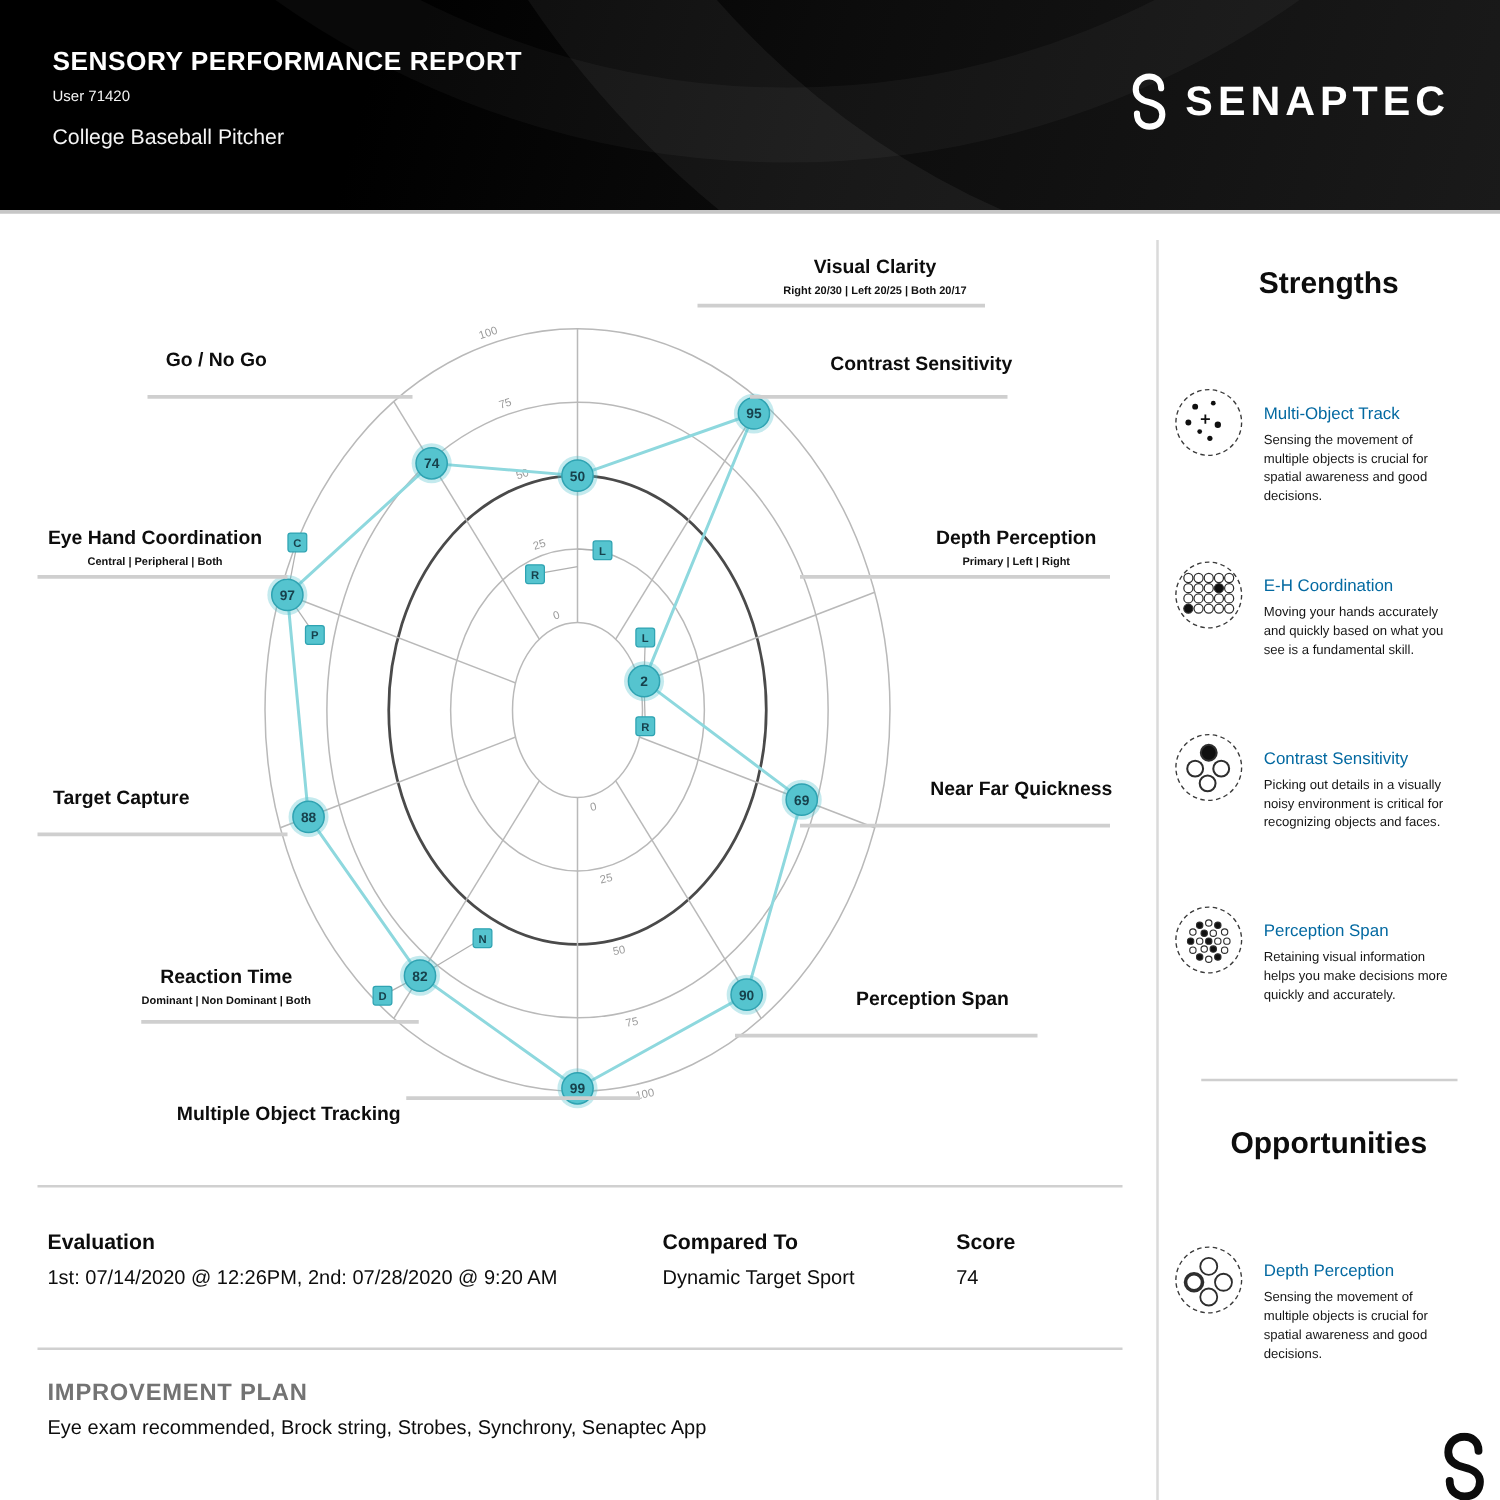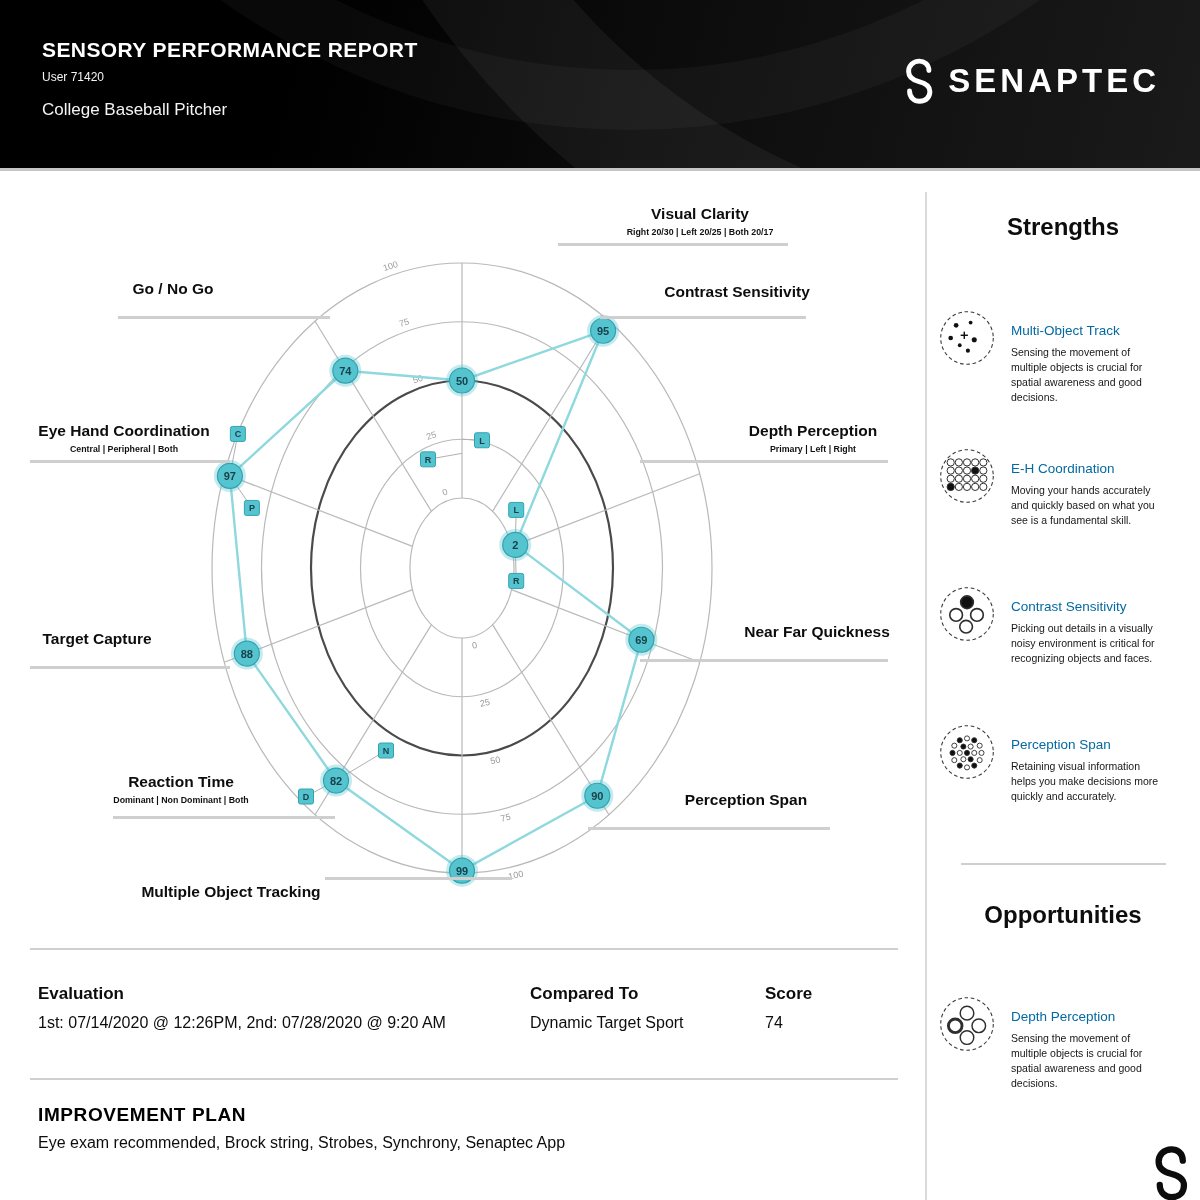--- a/index.html
+++ b/index.html
@@ -315,14 +315,14 @@
 </div>
 <div class="foot-col" style="left:530px">
   <div class="f-label">Compared To</div>
   <div class="f-value">Dynamic Target Sport</div>
 </div>
 <div class="foot-col" style="left:765px">
   <div class="f-label">Score</div>
   <div class="f-value">74</div>
 </div>
 
-<div class="improve-label" style="color: #000000;">IMPROVEMENT PLAN</div>
+<div class="improve-label" style="color: #737373;">IMPROVEMENT PLAN</div>
 <div class="improve-value">Eye exam recommended, Brock string, Strobes, Synchrony, Senaptec App</div>
 
 </body></html>

